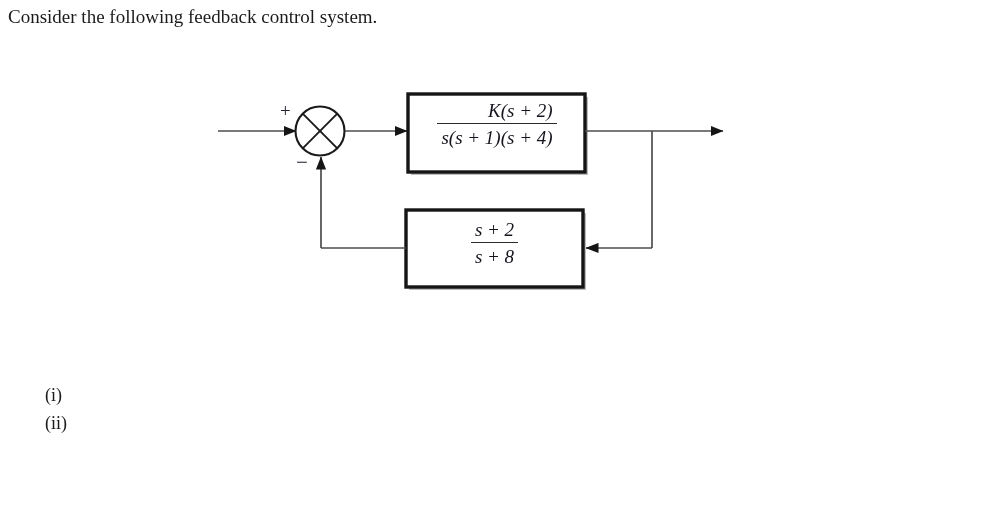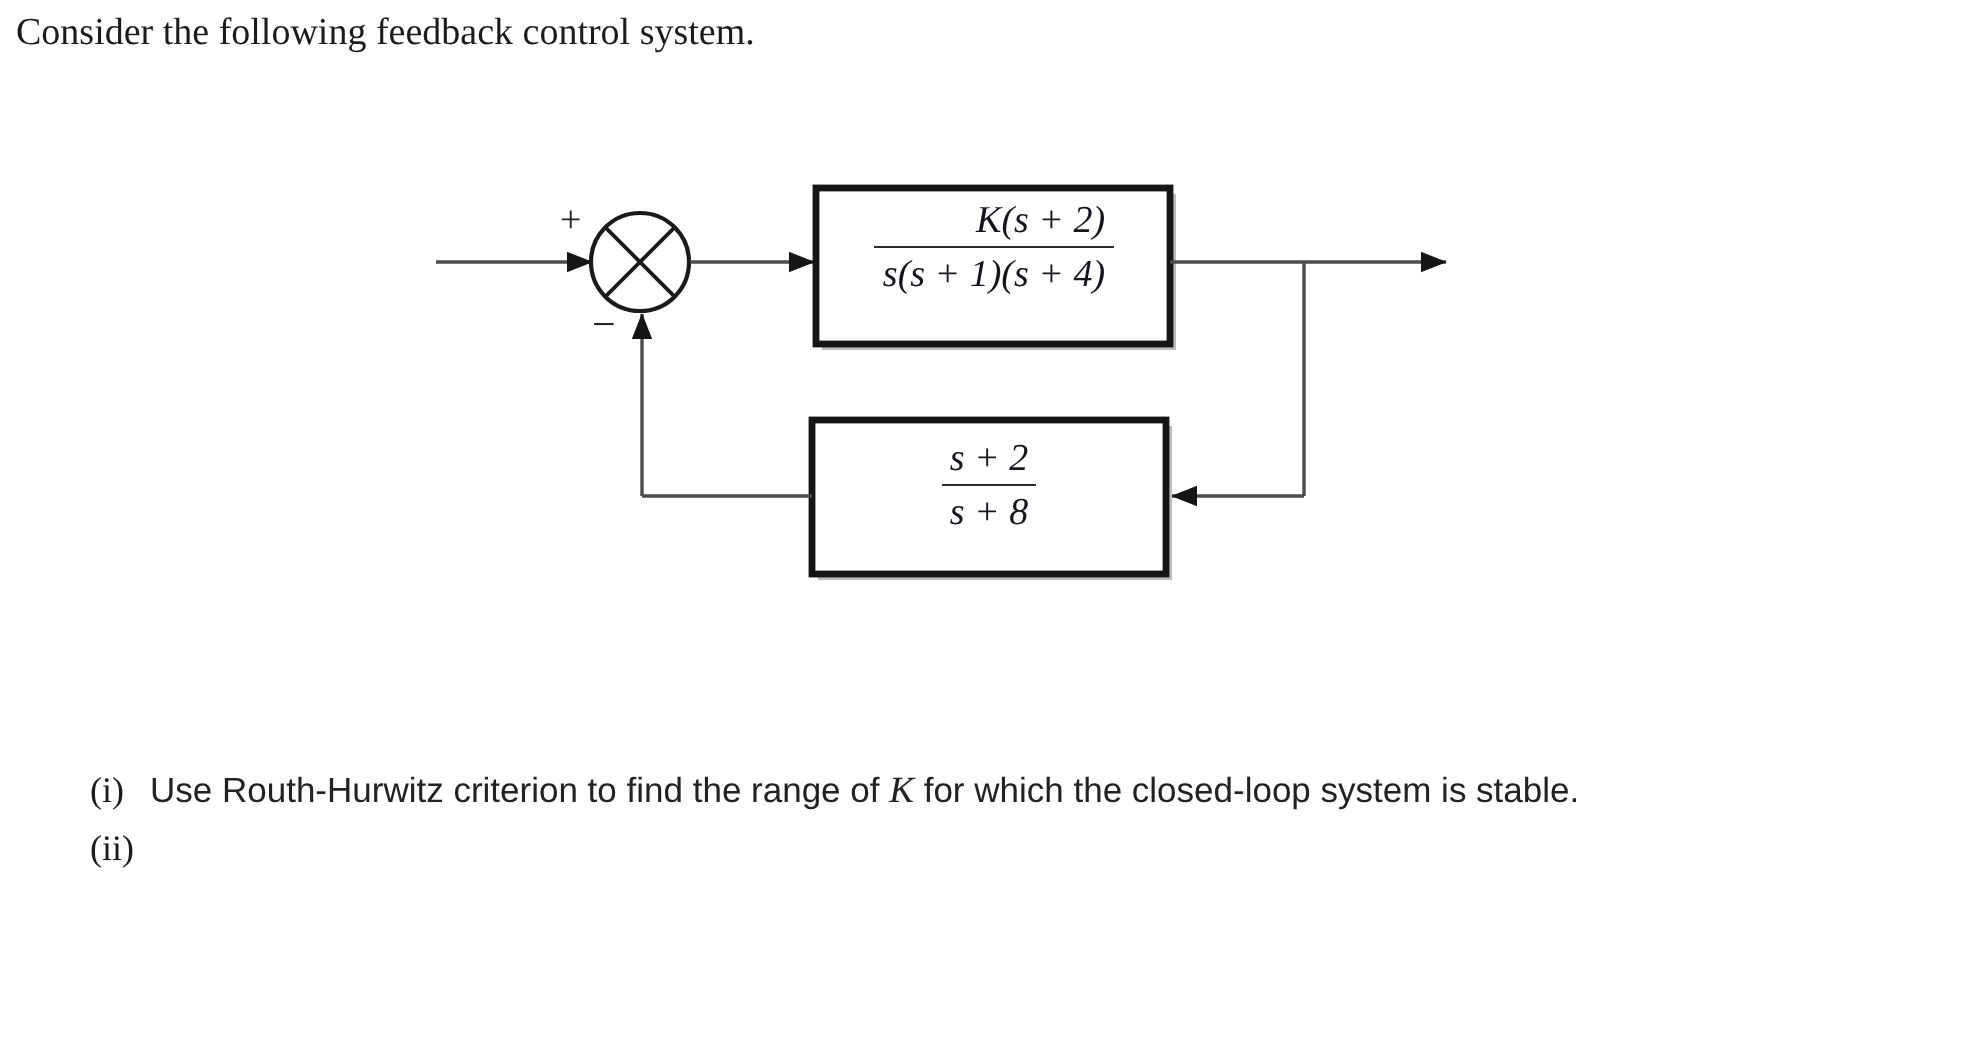--- a/index.html
+++ b/index.html
@@ -191,22 +191,19 @@
       <span class="den mvar">s + 8</span>
     </span>
   </div>
 
 </div>
 
 <div id="questions">
 
   <div class="q-row">
     <div class="q-marker">(i)</div>
-    <div class="q-body">
-      <span>Use Routh-Hurwitz criterion to find the range of </span><span class="mvar">K</span><span> for which the closed-loop system is stable.</span>
-    </div>
   </div>
 
   <div class="q-row">
     <div class="q-marker">(ii)</div>
   </div>
 
 </div>
 
 </body></html>

